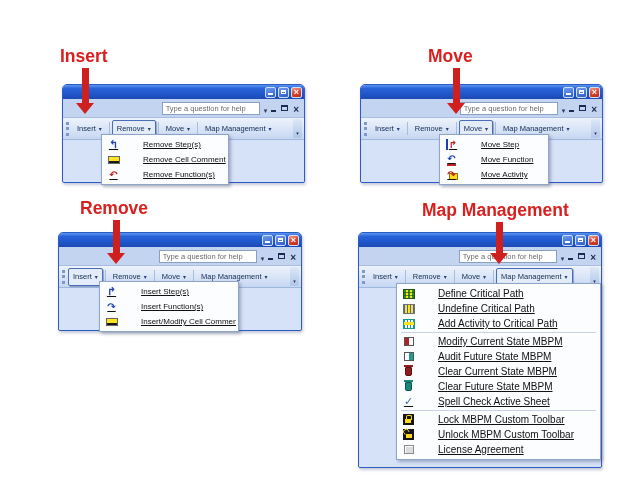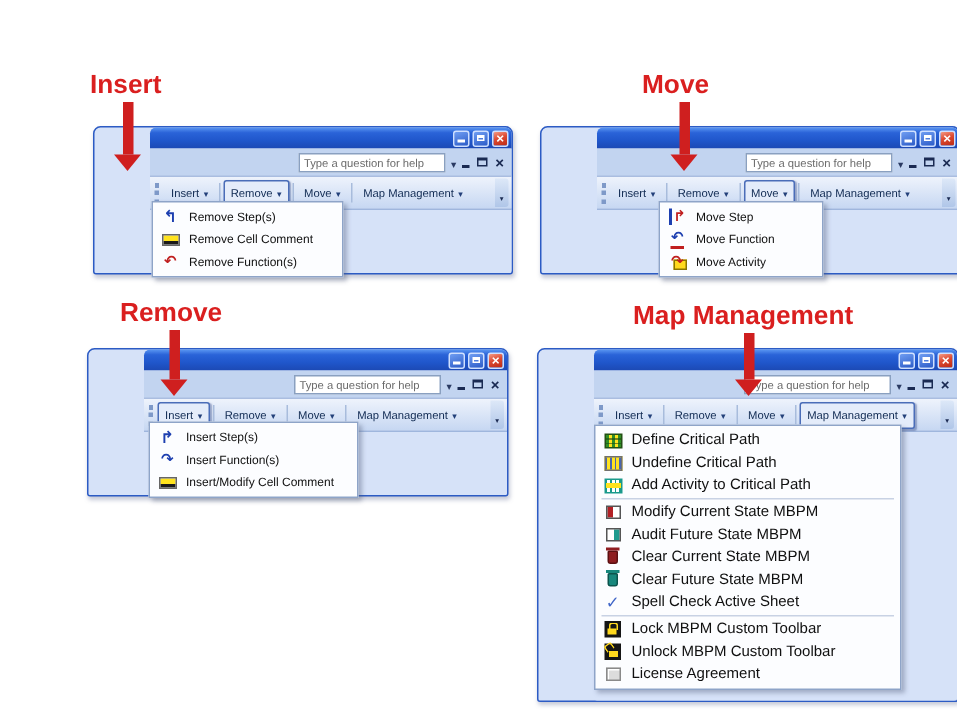--- a/index.html
+++ b/index.html
@@ -11,21 +11,21 @@
   
   .sec-label{position:absolute;color:#da1f1f;font-weight:bold;font-size:17.5px;white-space:nowrap;}
   
   .arrow{position:absolute;width:18px;z-index:50;display:flex;flex-direction:column;align-items:center;}
   .arrow .shaft{width:7px;background:#cf1f1f;}
   .arrow .head{width:0;height:0;border-left:9px solid transparent;border-right:9px solid transparent;
                border-top:11px solid #cf1f1f;}
   
   .xp-window{position:absolute;display:flex;flex-direction:column;z-index:10;
              border:1px solid #2c5bc4;border-radius:5px 5px 2px 2px;background:#d6e2f8;
-             box-shadow:1px 2px 3px rgba(90,100,140,.35);padding-left:37px;}
+             box-shadow:1px 2px 3px rgba(90,100,140,.35);}
   .titlebar{height:14px;flex:0 0 14px;border-radius:4px 4px 0 0;
             background:linear-gradient(180deg,#5a96f2 0%,#2a63d8 25%,#2057cc 60%,#1c49b4 100%);
             display:flex;justify-content:flex-end;align-items:center;padding:0 2px;gap:2px;}
   .cap-btn{width:11px;height:11px;border-radius:2px;border:1px solid #cfe0ff;position:relative;
            display:inline-flex;align-items:center;justify-content:center;box-sizing:border-box;}
   .cap-min,.cap-restore{background:linear-gradient(160deg,#6f9df2,#2c5cc8);}
   .cap-min::after{content:"";position:absolute;bottom:2px;left:2px;width:5px;height:2px;background:#fff;}
   .cap-restore::after{content:"";width:5px;height:4px;border:1px solid #fff;border-top-width:2px;box-sizing:border-box;}
   .cap-close{background:linear-gradient(160deg,#f49a84,#dd4a32 45%,#bb2a14);}
   .cap-close::after{content:"×";color:#fff;font-size:9px;font-weight:bold;line-height:1;}
@@ -48,22 +48,22 @@
   .tbtn .caret::before{content:"▾";font-size:6px;color:#23407a;margin-left:3px;}
   .tbtn.open{background:#e4ecfa;border-color:#4a6db8;box-shadow:1px 1px 1px rgba(60,80,140,.45);}
   .tsep{width:1px;height:13px;background:#a8bcdc;margin:0 2px;flex:0 0 1px;}
   .overflow{width:9px;height:19px;margin-left:auto;border-radius:0 2px 2px 0;
             background:linear-gradient(180deg,#dde8f8,#b0c6e8);display:flex;align-items:flex-end;justify-content:center;}
   .overflow::before{content:"▾";font-size:5px;color:#1a2a52;line-height:2;}
   .wbody{flex:1;background:#d6e2f8;border-radius:0 0 2px 2px;}
   
   .menu{position:absolute;z-index:30;background:#fcfdff;border:1px solid #8ea4c8;padding:2px;
         box-shadow:2px 2px 3px rgba(80,90,120,.4);box-sizing:border-box;}
-  .menu-item{display:flex;align-items:center;gap:5px;height:15px;font-size:8px;color:#101010;
-             padding:0 6px 0 2px;white-space:nowrap;overflow:hidden;}
+  .menu-item{display:flex;align-items:center;gap:22px;height:15px;font-size:8px;color:#101010;
+             padding:0 6px 0 2px;white-space:nowrap;overflow:hidden;text-decoration:underline;}
   .menu.compact .menu-item{font-size:10px;}
   .menu-sep{height:1px;background:#c8d2e4;margin:1px 2px;}
   .mi-ico{flex:0 0 15px;width:15px;display:flex;align-items:center;justify-content:center;}
   .ic{display:inline-flex;align-items:center;justify-content:center;
       font-family:"DejaVu Sans",sans-serif;box-sizing:border-box;position:relative;}
   
   .ic-remove-step-icon::before{content:"↰";color:#1d3fb0;font-weight:700;font-size:11px;}
   .ic-remove-function-icon::before{content:"↶";color:#c01f1f;font-weight:700;font-size:10px;}
   .ic-insert-step-icon::before{content:"↱";color:#1d3fb0;font-weight:700;font-size:11px;}
   .ic-insert-function-icon::before{content:"↷";color:#1d3fb0;font-weight:700;font-size:10px;}

